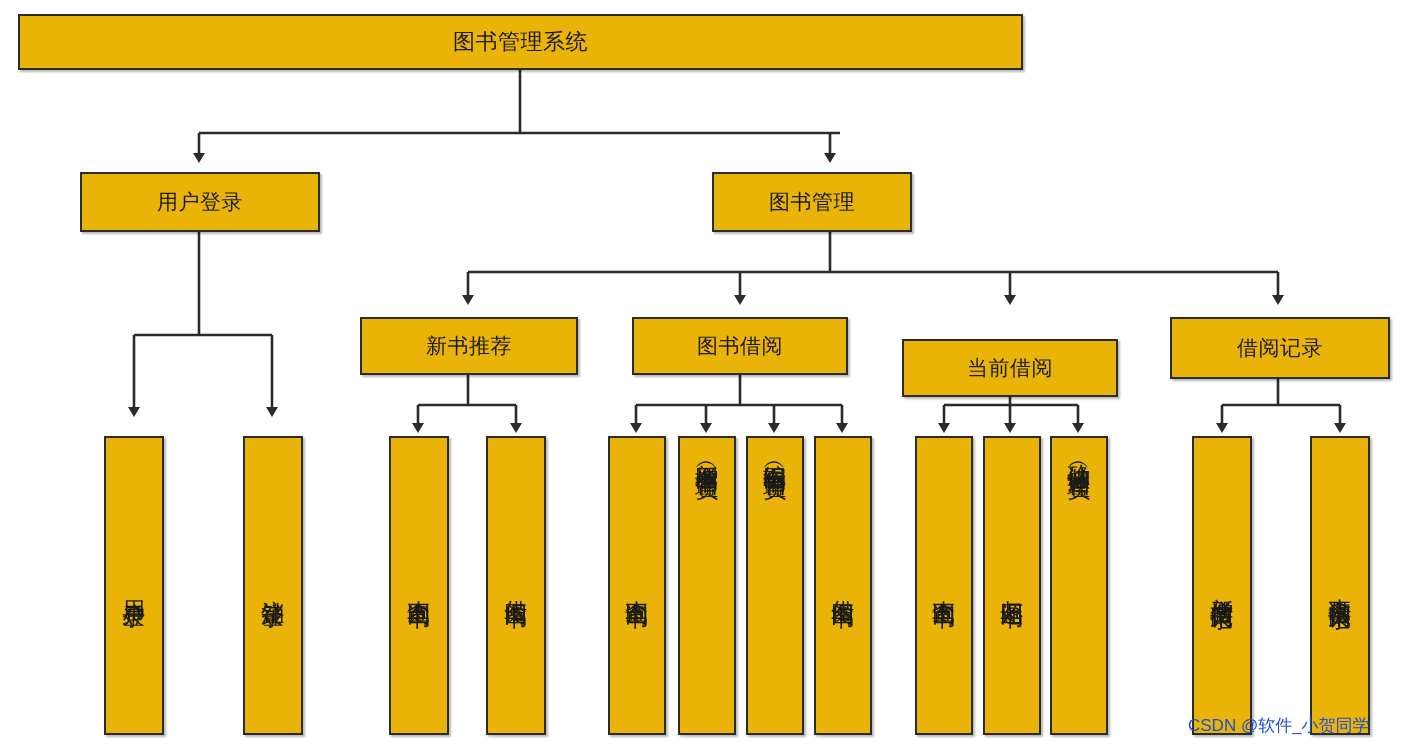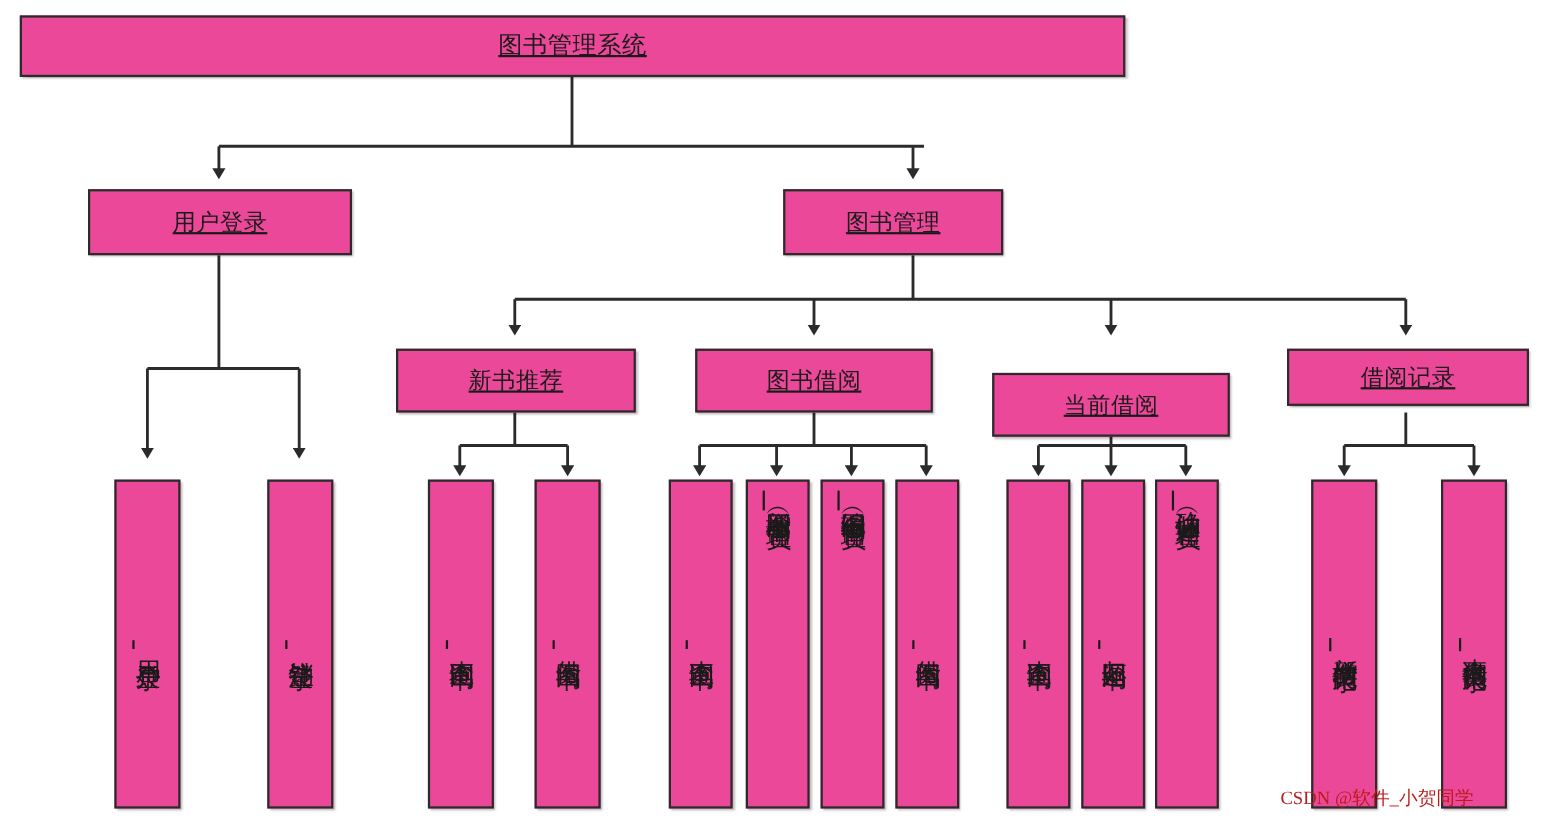--- a/index.html
+++ b/index.html
@@ -22,29 +22,28 @@
     position: absolute;
     left: 0;
     top: 0;
     width: 1405px;
     height: 747px;
     pointer-events: none;
   }
   .node {
     position: absolute;
     box-sizing: border-box;
-    background: #ec4899;
+    background: #eab308;
     border: 2px solid #2b2b2b;
     box-shadow: 2px 2px 2px rgba(0,0,0,0.28);
     display: flex;
     align-items: center;
     justify-content: center;
     color: #1a1a1a;
     z-index: 2;
-    text-decoration: underline;
   }
   .node .lbl {
     display: block;
     text-align: center;
     line-height: 1.18;
     letter-spacing: 0.5px;
   }
   
   .node.horiz .lbl {
     writing-mode: horizontal-tb;
@@ -64,27 +63,27 @@
     letter-spacing: 2px;
     margin: 0 auto;
   }
   
   .node.vert.centered {
     align-items: center;
     padding-top: 0;
   }
   .watermark {
     position: absolute;
-    left: 1164px;
+    left: 1188px;
     top: 714px;
     font-size: 17px;
-    color: #b91c1c;
+    color: #1d4ed8;
     white-space: nowrap;
     z-index: 5;
-    font-family: Liberation Serif, serif;
+    font-family: Liberation Sans, sans-serif;
   }
 </style>
 </head>
 <body>
 
 <div id="canvas">
 
   <svg class="wires" viewBox="0 0 1405 747" xmlns="http://www.w3.org/2000/svg">
     <defs>
       <marker id="arrow" markerWidth="10" markerHeight="12" refX="1" refY="6" orient="auto" markerUnits="userSpaceOnUse">
@@ -148,21 +147,21 @@
 
   <div class="node horiz" style="left:360px; top:317px; width:218px; height:58px;">
     <span class="lbl">新书推荐</span>
   </div>
   <div class="node horiz" style="left:632px; top:317px; width:216px; height:58px;">
     <span class="lbl">图书借阅</span>
   </div>
   <div class="node horiz" style="left:902px; top:317px; width:216px; height:58px;margin-top:22px;">
     <span class="lbl">当前借阅</span>
   </div>
-  <div class="node horiz" style="left:1170px; top:317px; width:220px; height:52px;justify-content:center;">
+  <div class="node horiz" style="left:1170px; top:317px; width:220px; height:62px;justify-content:center;">
     <span class="lbl">借阅记录</span>
   </div>
 
   <div class="node vert centered" style="left:104px; top:436px; width:60px; height:299px;">
     <span class="lbl">用户登录</span>
   </div>
   <div class="node vert centered" style="left:243px; top:436px; width:60px; height:299px;">
     <span class="lbl">注销登录</span>
   </div>
 

